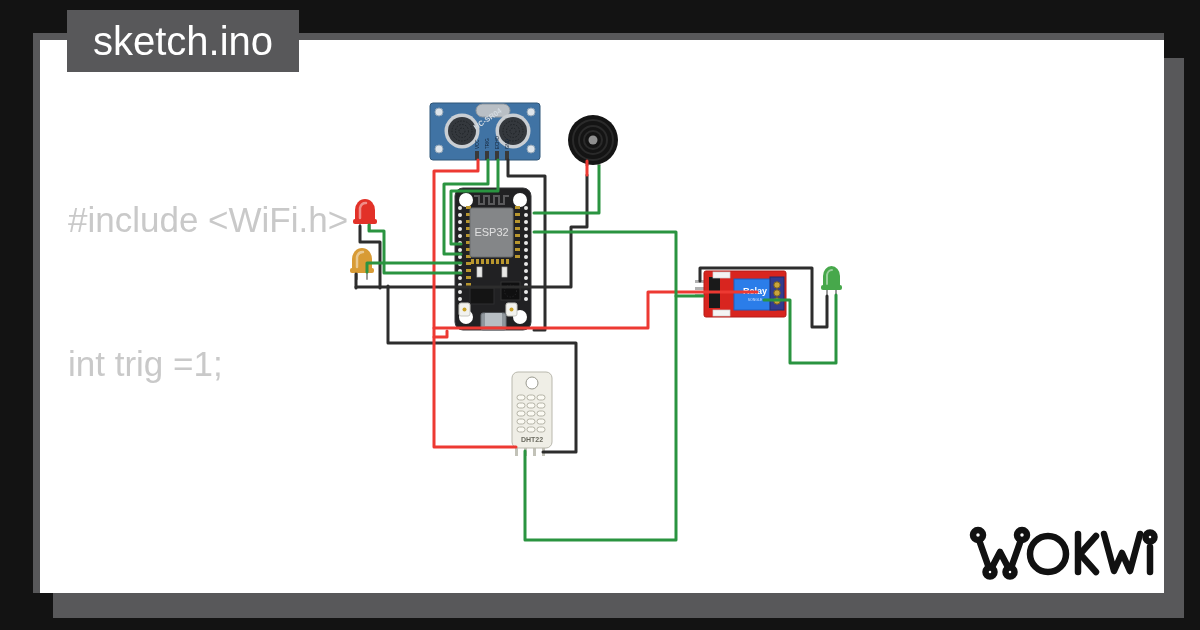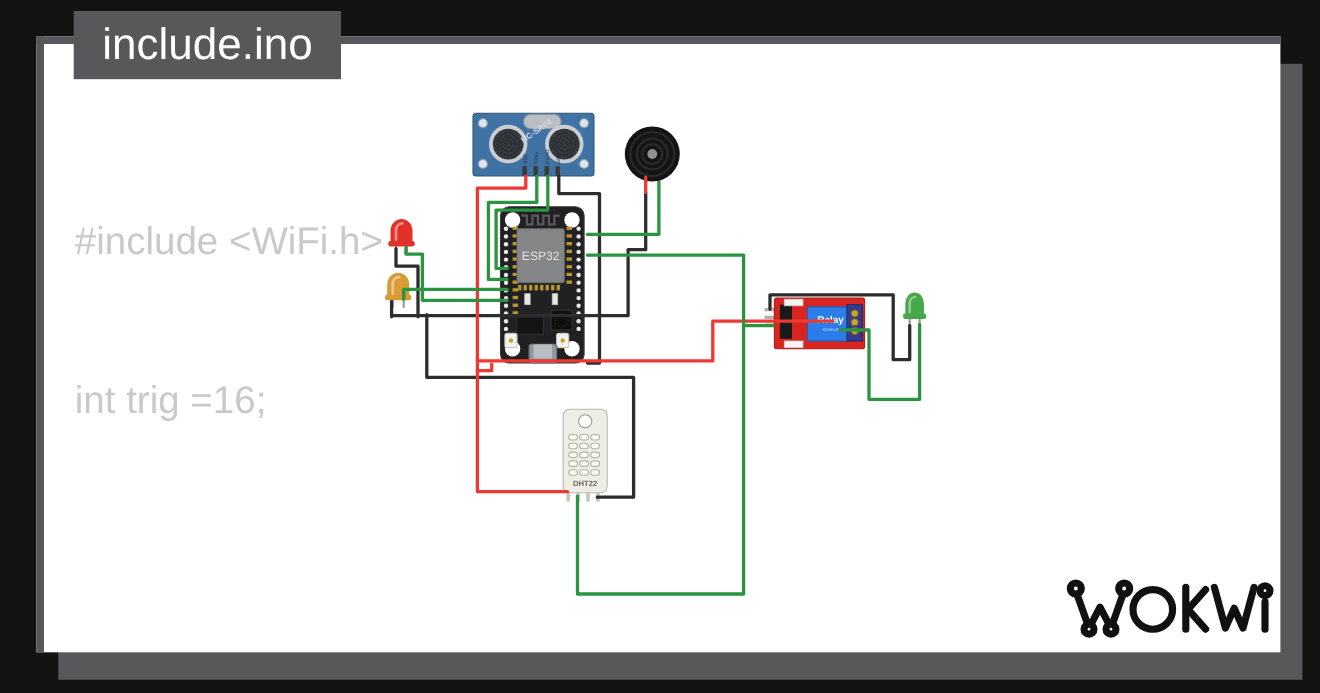--- a/index.html
+++ b/index.html
@@ -21,21 +21,21 @@
 </style>
 </head>
 <body>
 
 <div class="stage">
 
   <div class="card">
 
     <div class="code">
       <div>#include &lt;WiFi.h&gt;</div>
-      <div>int trig =16;</div>
+      <div>int trig =1;</div>
       
       
       
       
       
       
       
       
     </div>
 
@@ -267,14 +267,14 @@
         <circle cx="1048" cy="554" r="18"></circle>
         <line x1="1078" y1="534" x2="1078" y2="572"></line>
         <polyline points="1096,536 1080,554 1096,572"></polyline>
         <polyline points="1104,534 1114,571 1122,553 1130,571 1140,534"></polyline>
         <line x1="1150" y1="547" x2="1150" y2="572"></line>
         <circle cx="1150" cy="537" r="4.5" fill="#ffffff"></circle>
       </g>
     </svg>
   </div>
 
-  <div class="badge">include.ino</div>
+  <div class="badge">sketch.ino</div>
 </div>
 
 </body></html>

